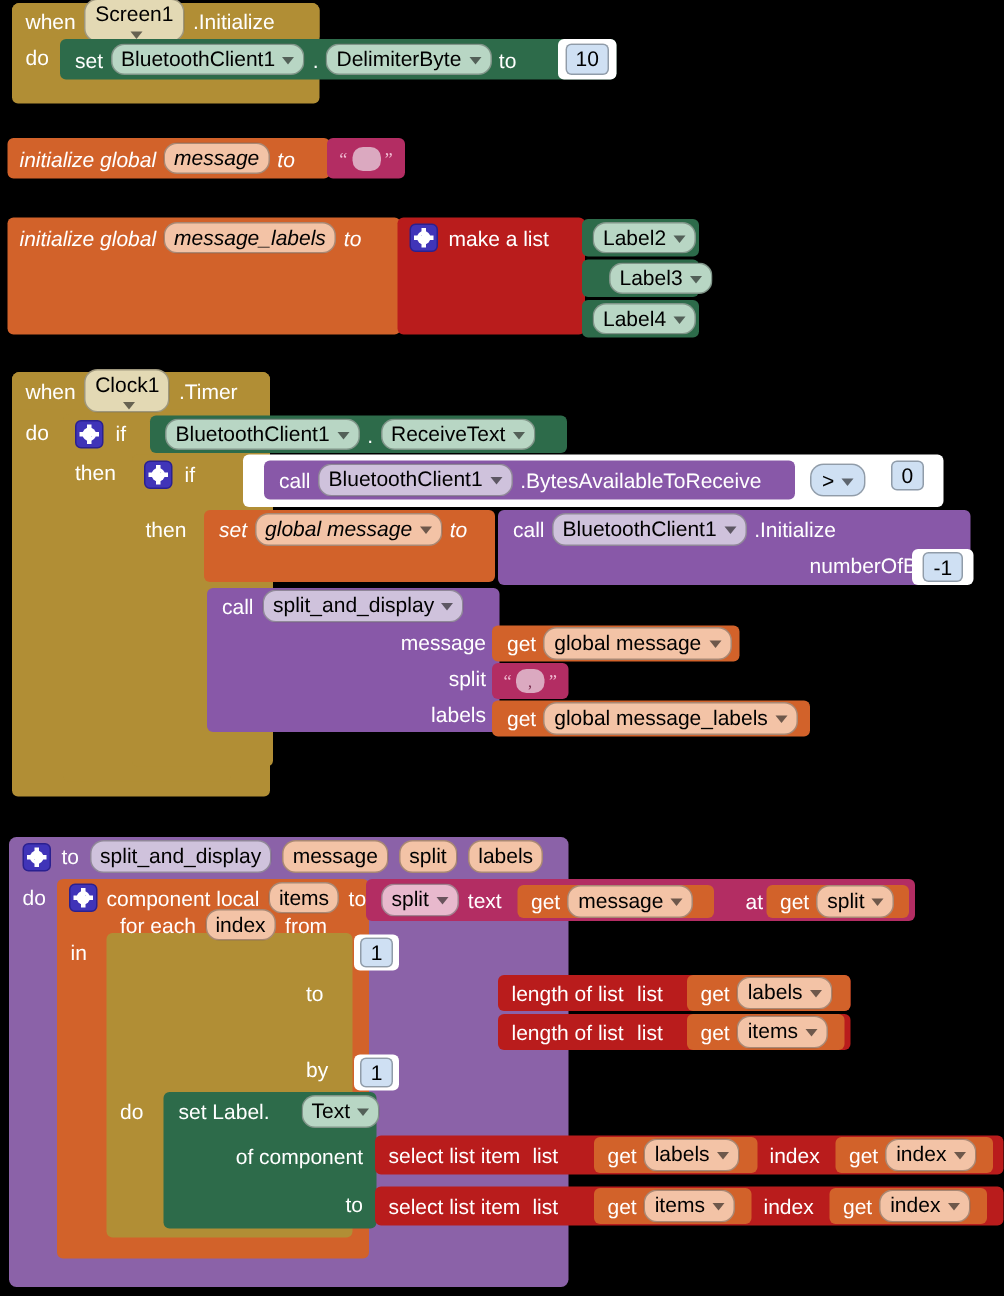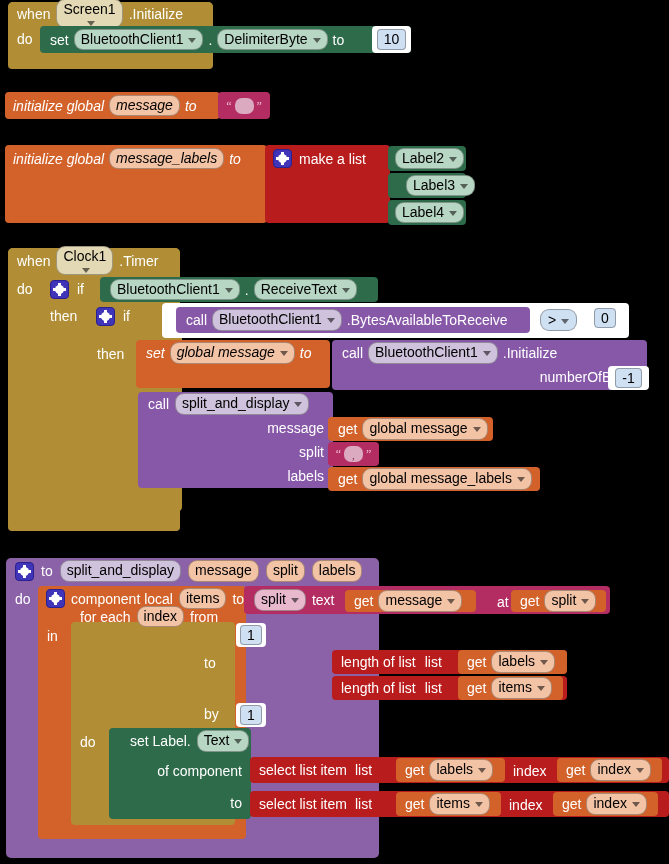--- a/index.html
+++ b/index.html
@@ -440,21 +440,21 @@
   </div>
   <div class="blk c-math" style="left:236px;top:703px;width:30px;height:24px;border-radius:4px;display:flex;align-items:center;justify-content:center;">
     <span class="num">1</span>
   </div>
 
   <div class="blk" style="left:80px;top:733px;">
     <span class="lbl">do</span>
   </div>
 
   <div class="blk c-comp" style="left:109px;top:728px;width:142px;height:91px;border-radius:4px;">
-    <div class="row" style="height:26px;padding-left:21px;gap:6px;">
+    <div class="row" style="height:26px;padding-left:10px;gap:21px;">
       <span class="lbl">set Label.</span>
       <span class="field f-comp">
         <span>Text</span>
           <i class="caret"></i>
       </span>
     </div>
     <div class="row" style="height:33px;justify-content:flex-end;padding-right:9px;margin-left:47px;">
       <span class="lbl">of component</span>
     </div>
     <div class="row" style="height:32px;justify-content:flex-end;padding-right:9px;">

